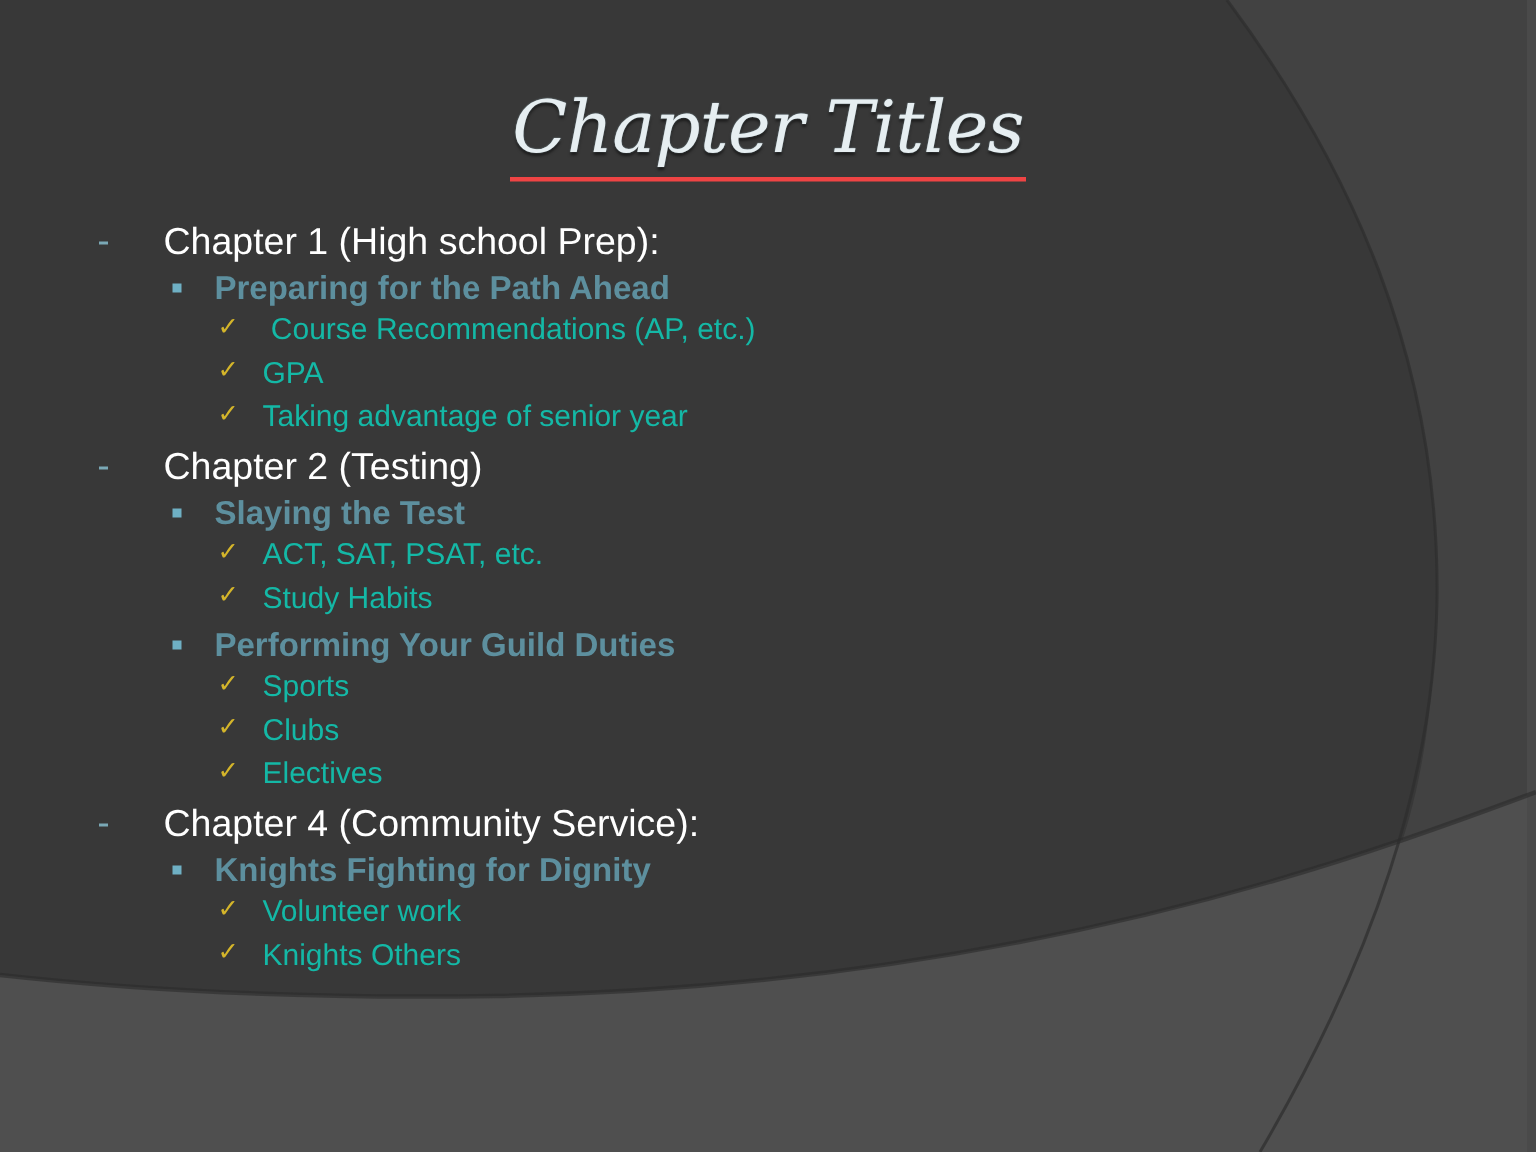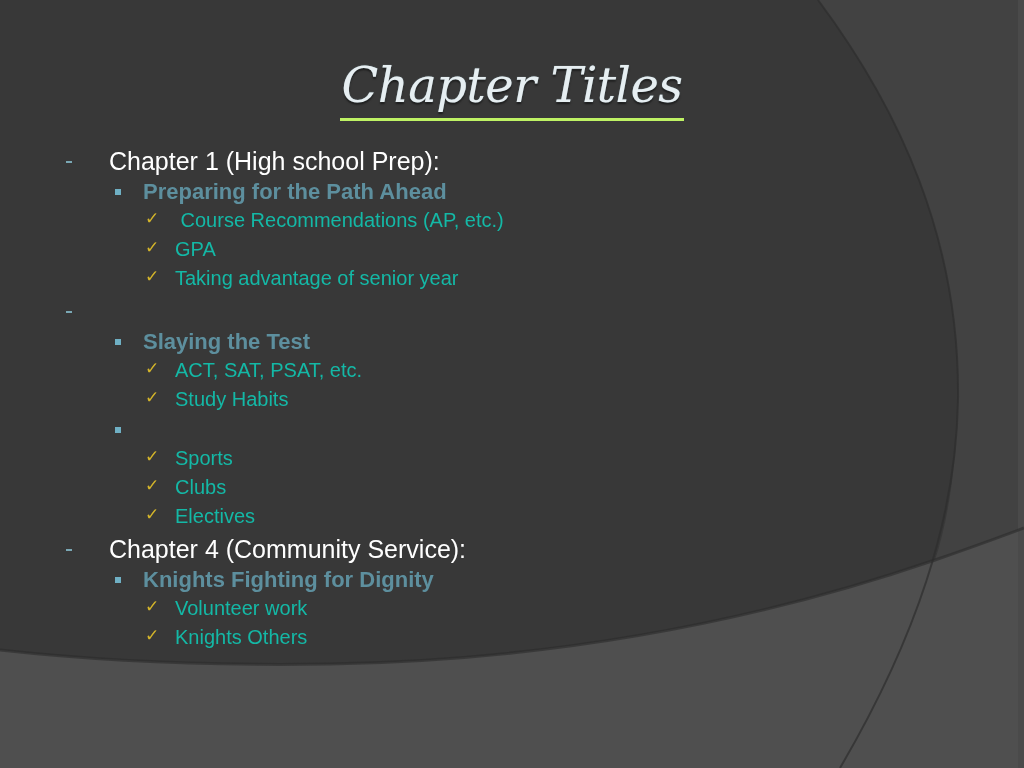--- a/index.html
+++ b/index.html
@@ -31,21 +31,21 @@
     }
     .title {
       display: inline-block;
       font-family: "DejaVu Serif", serif;
       font-style: italic;
       font-size: 48px;
       color: #e6eef1;
       letter-spacing: -0.5px;
       text-shadow: 0 2px 2px rgba(0,0,0,0.55), 0 0 1px #9fb8c1;
       padding: 0 2px 0px 2px;
-      border-bottom: 3px solid #bef264;
+      border-bottom: 3px solid #ef4444;
       line-height: 66px;
     }
     .content {
       position: absolute;
       left: 0; top: 143px;
       width: 900px;
     }
     .row {
       position: relative;
       height: 29px;
@@ -133,36 +133,38 @@
       <span class="bullet">✓</span>
       <span class="text">GPA</span>
     </div>
     <div class="row l3">
       <span class="bullet">✓</span>
       <span class="text">Taking advantage of senior year</span>
     </div>
 
     <div class="row l1">
       <span class="bullet"></span>
+      <span class="text">Chapter 2 (Testing)</span>
     </div>
     <div class="row l2">
       <span class="bullet"></span>
       <span class="text">Slaying the Test</span>
     </div>
     <div class="row l3">
       <span class="bullet">✓</span>
       <span class="text">ACT, SAT, PSAT, etc.</span>
     </div>
     <div class="row l3">
       <span class="bullet">✓</span>
       <span class="text">Study Habits</span>
     </div>
 
     <div class="row l2">
       <span class="bullet"></span>
+      <span class="text">Performing Your Guild Duties</span>
     </div>
     <div class="row l3">
       <span class="bullet">✓</span>
       <span class="text">Sports</span>
     </div>
     <div class="row l3">
       <span class="bullet">✓</span>
       <span class="text">Clubs</span>
     </div>
     <div class="row l3">

